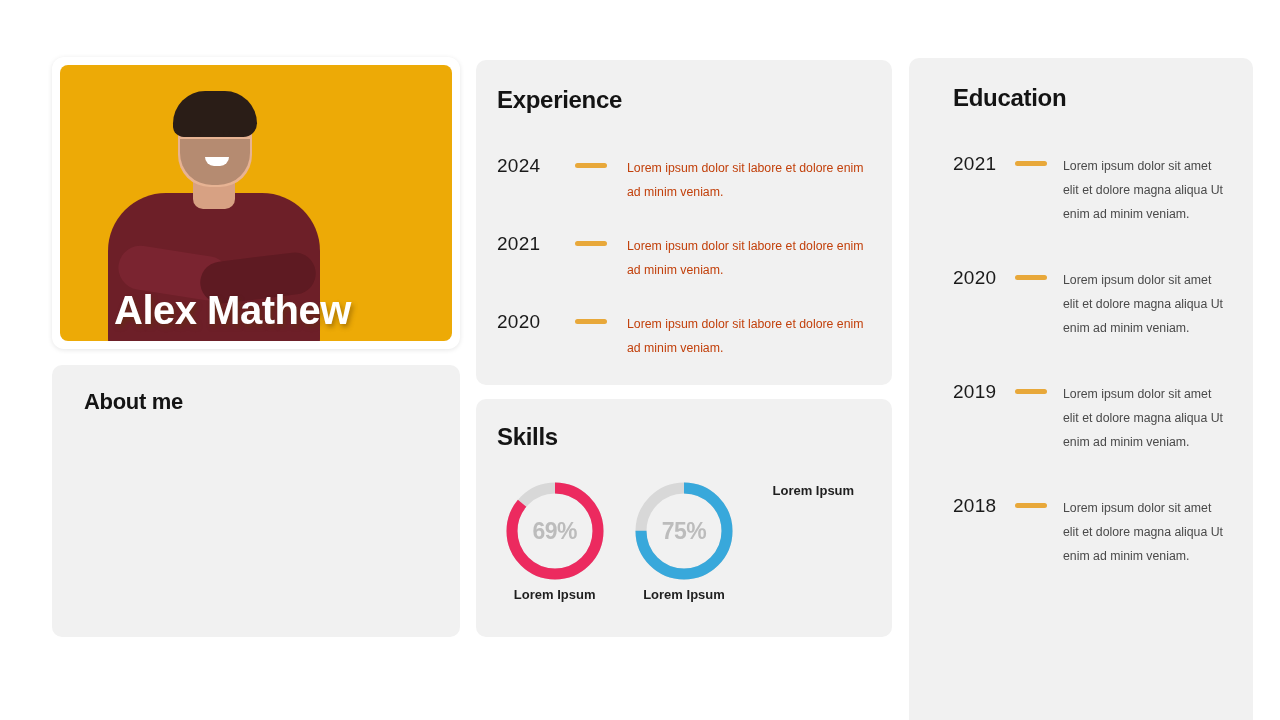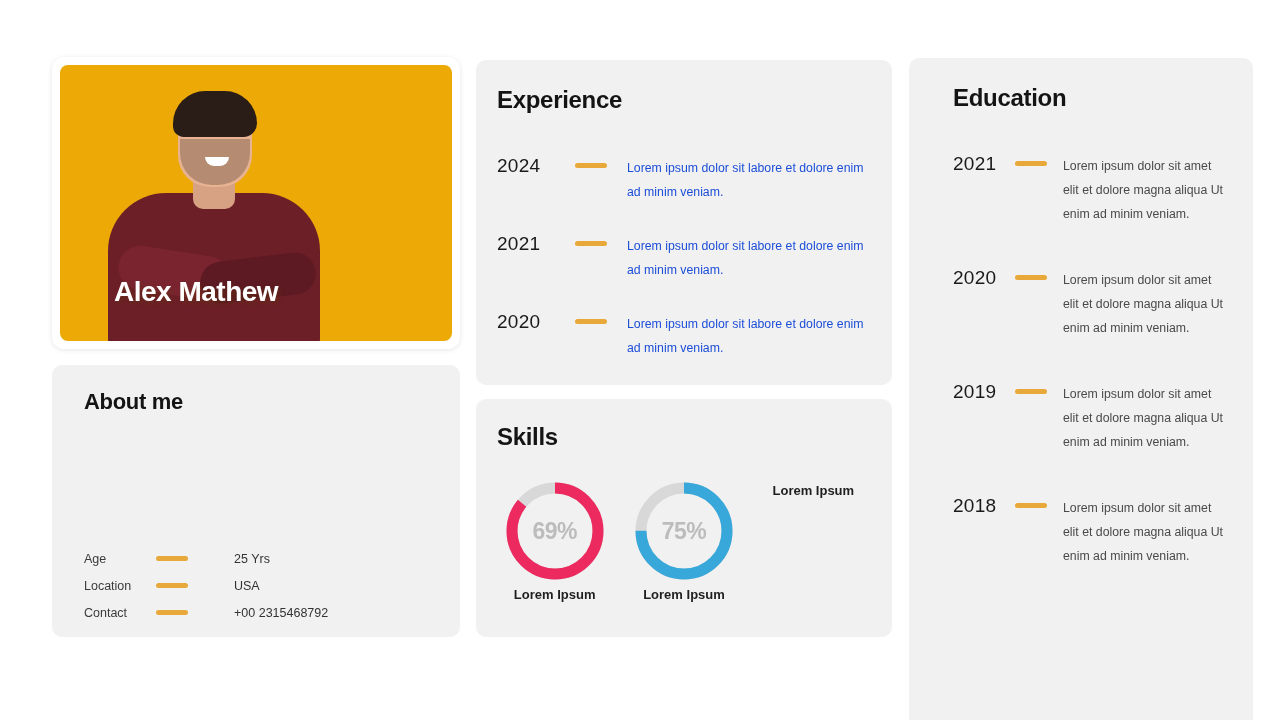--- a/index.html
+++ b/index.html
@@ -98,22 +98,22 @@
   .p-eye.r { left:163px; }
   .p-smile {
     position:absolute; left:145px; top:92px;
     width:24px; height:9px; background:#ffffff;
     border-radius: 0 0 12px 12px;
   }
 
   #person-name {
     position: absolute;
     left: 54px;
-    bottom: 33px;
-    font-size: 28px;
+    bottom: 8px;
+    font-size: 40px;
     font-weight: bold;
     color: #ffffff;
     letter-spacing: -0.5px;
     text-shadow: 2px 3px 5px rgba(90,55,0,0.45);
     white-space: nowrap;
   }
 
   
   #about-card {
     left: 52px; top: 365px;
@@ -174,21 +174,21 @@
     font-size: 19px;
     color: #1a1a1a;
     line-height: 20px;
     letter-spacing: 0.3px;
   }
   .tl-dash-cell { width: 52px; padding-top: 7px; flex:none; }
   .tl-text {
     flex: 1;
     font-size: 12.3px;
     line-height: 24px;
-    color: #1d4ed8;
+    color: #c2410c;
   }
 
   
   #skills-card {
     left: 476px; top: 399px;
     width: 416px; height: 238px;
   }
   #skills-title { position:absolute; left:21px; top:24px; font-size:24px; }
   #skills-row {
     position: absolute;
@@ -256,47 +256,20 @@
         <div class="p-smile"></div>
         <div class="p-arm-l"></div>
         <div class="p-arm-r"></div>
       </div>
       <div id="person-name">Alex Mathew</div>
     </div>
   </div>
 
   <div class="card" id="about-card">
     <div class="sec-title" id="about-title">About me</div>
-    <div id="about-facts">
-
-      <div class="fact-row">
-        <div class="fact-label">Age</div>
-        <div class="fact-dash-cell">
-            <div class="dash"></div>
-          </div>
-        <div class="fact-value">25 Yrs</div>
-      </div>
-
-      <div class="fact-row">
-        <div class="fact-label">Location</div>
-        <div class="fact-dash-cell">
-            <div class="dash"></div>
-          </div>
-        <div class="fact-value">USA</div>
-      </div>
-
-      <div class="fact-row">
-        <div class="fact-label">Contact</div>
-        <div class="fact-dash-cell">
-            <div class="dash"></div>
-          </div>
-        <div class="fact-value">+00 2315468792</div>
-      </div>
-
-    </div>
   </div>
 
   <div class="card" id="experience-card">
     <div class="sec-title" id="experience-title">Experience</div>
     <div class="timeline">
 
       <div class="tl-row">
         <div class="tl-year">2024</div>
         <div class="tl-dash-cell">
             <div class="dash"></div>

